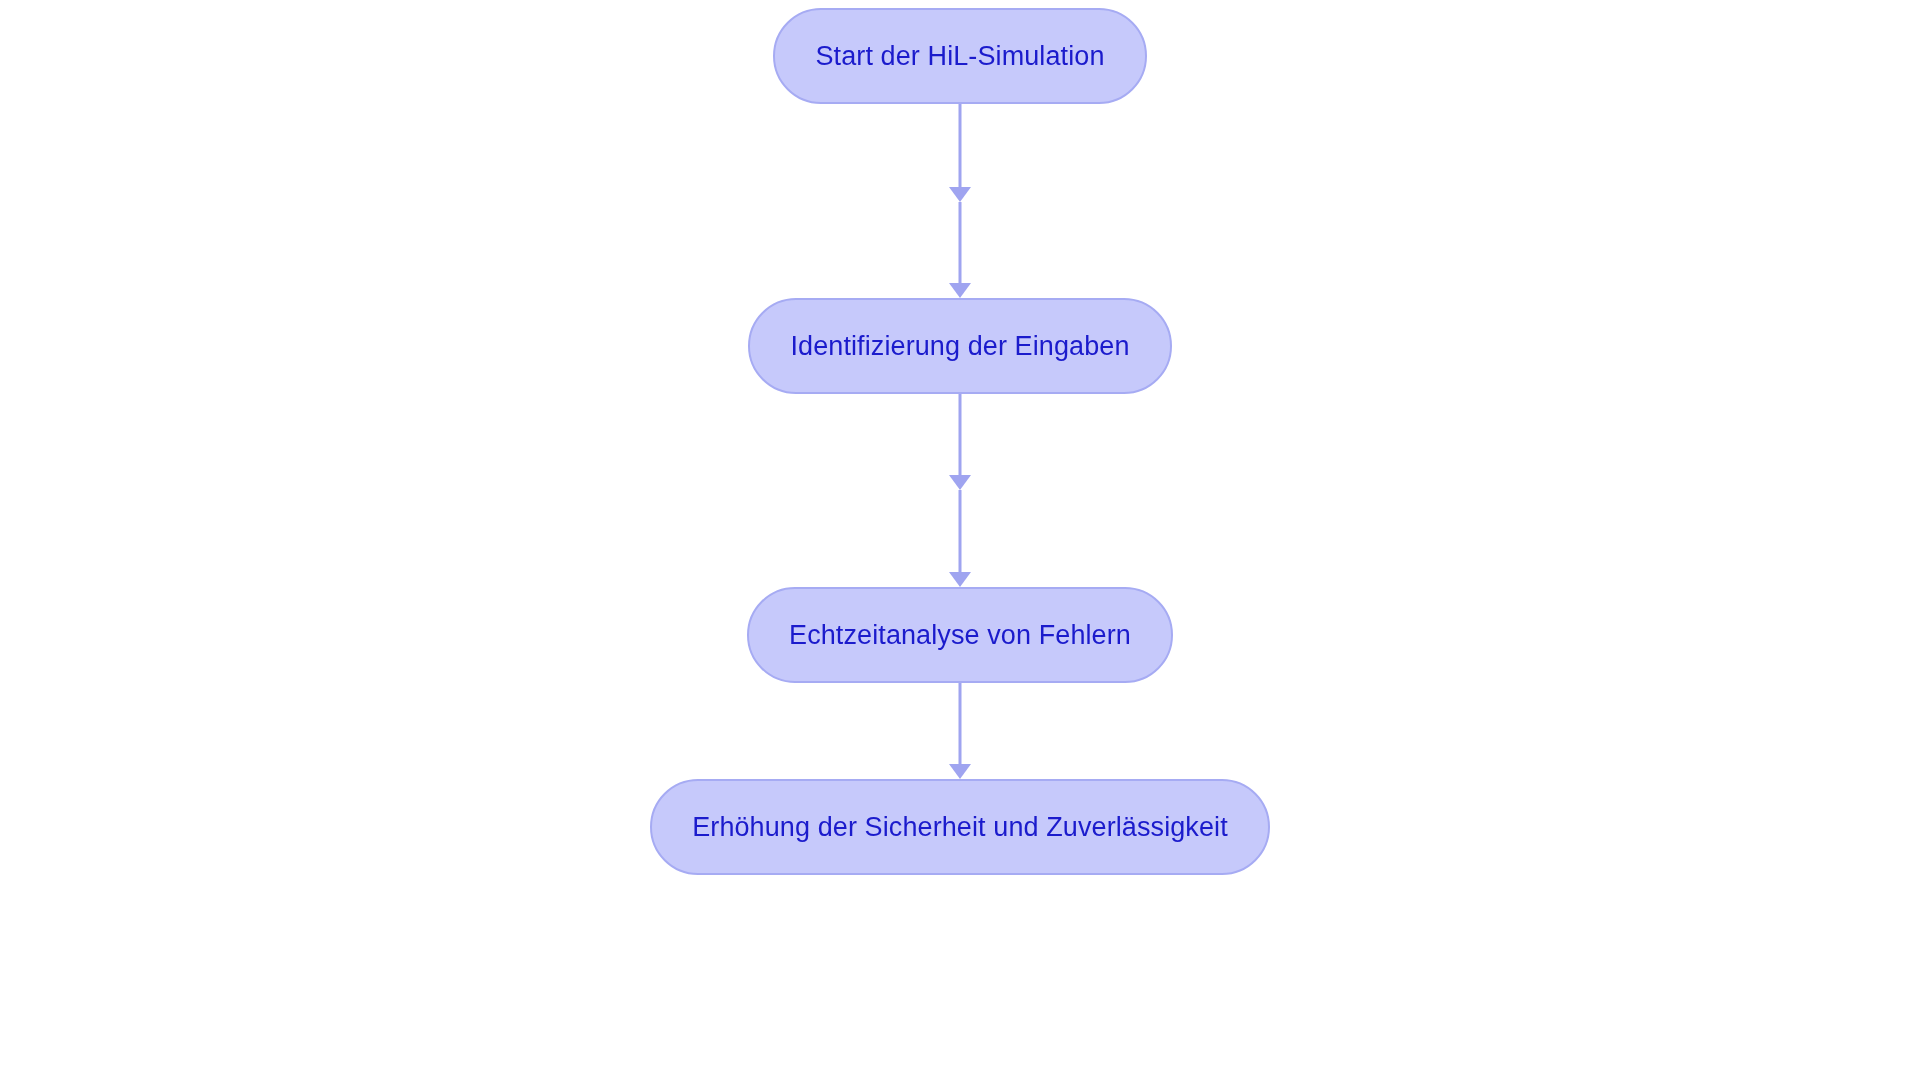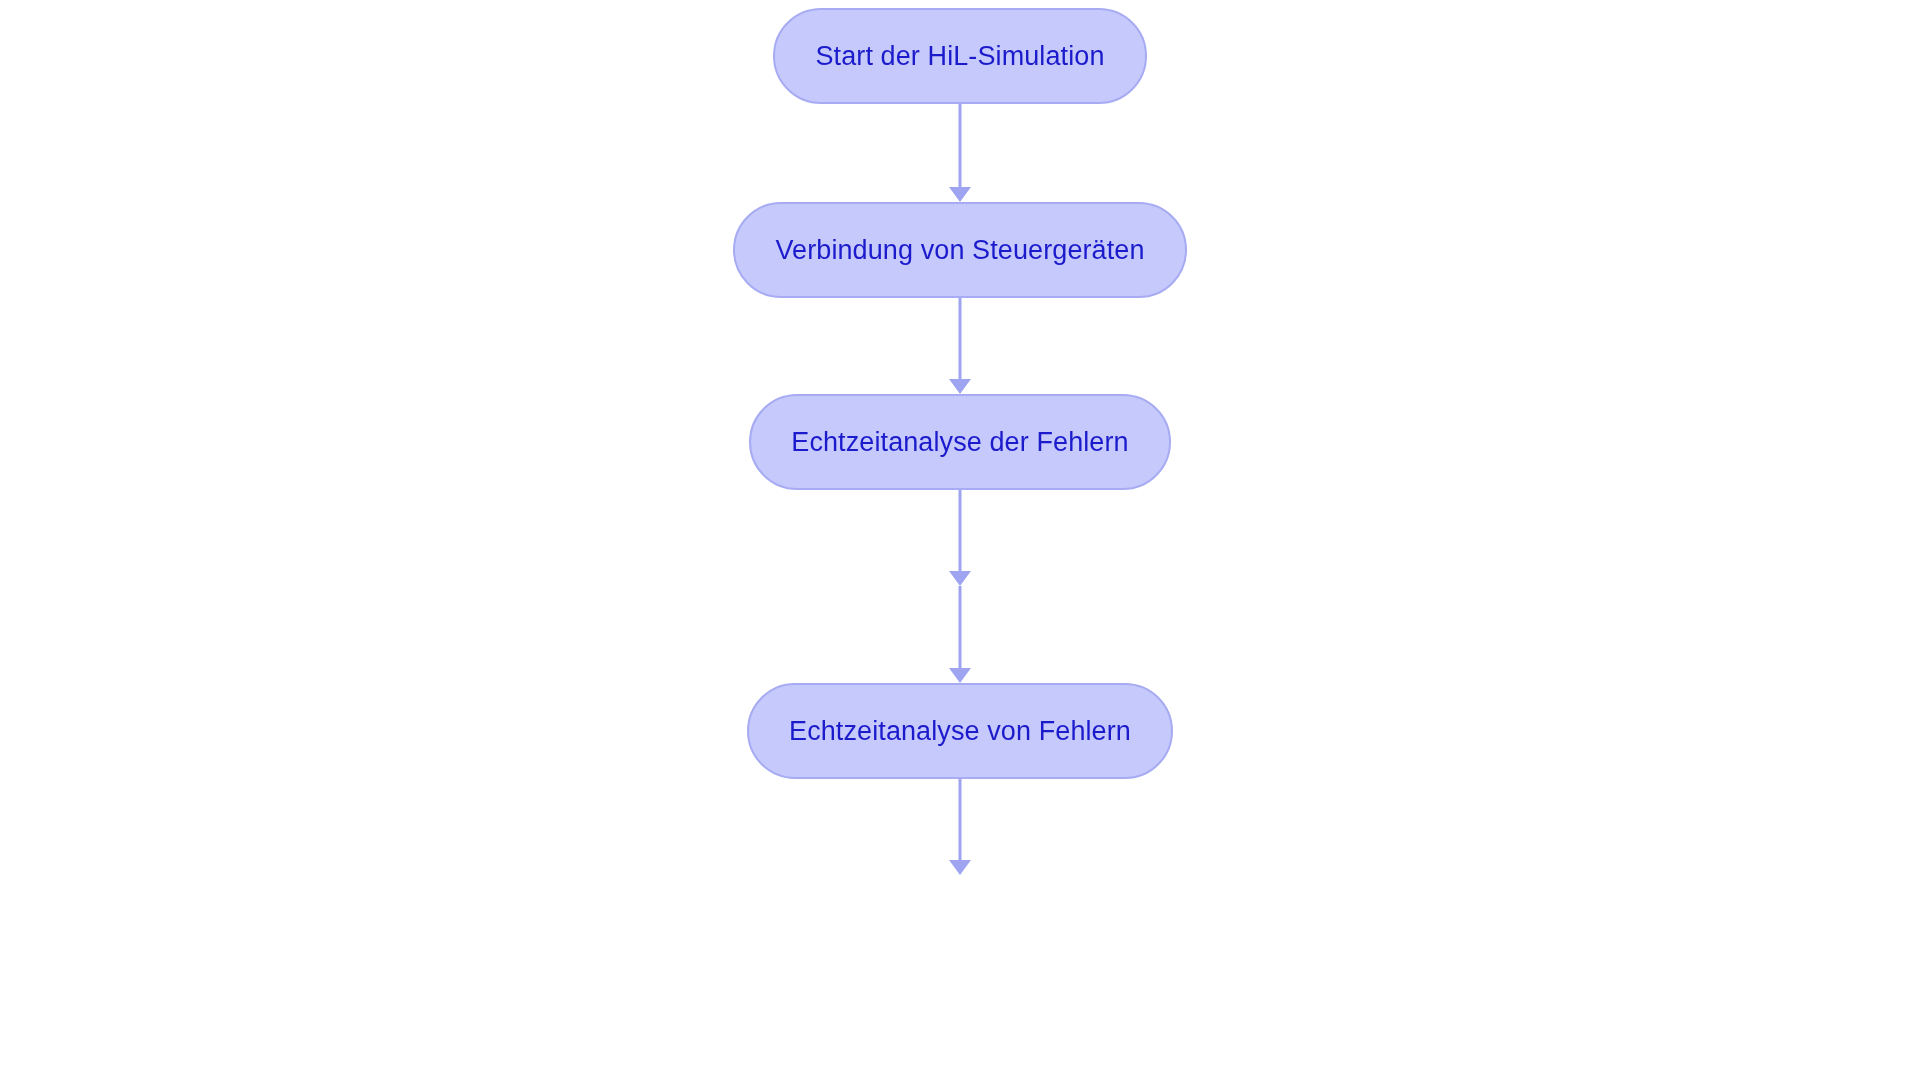--- a/index.html
+++ b/index.html
@@ -99,31 +99,28 @@
 
     <div class="node n0">
       <span>Start der HiL-Simulation</span>
     </div>
 
     <div class="connector c0">
       <span class="stem"></span>
       <span class="head"></span>
     </div>
 
-    <div class="node n1">
-      <span>Verbindung von Steuergeräten</span>
-    </div>
 
     <div class="connector c1">
       <span class="stem"></span>
       <span class="head"></span>
     </div>
 
     <div class="node n2">
-      <span>Echtzeitanalyse der Fehlern</span>
+      <span>Identifizierung der Eingaben</span>
     </div>
 
     <div class="connector c2">
       <span class="stem"></span>
       <span class="head"></span>
     </div>
 
 
     <div class="connector c3">
       <span class="stem"></span>
@@ -132,15 +129,18 @@
 
     <div class="node n4">
       <span>Echtzeitanalyse von Fehlern</span>
     </div>
 
     <div class="connector c4">
       <span class="stem"></span>
       <span class="head"></span>
     </div>
 
+    <div class="node n5">
+      <span>Erhöhung der Sicherheit und Zuverlässigkeit</span>
+    </div>
 
   </div>
 </div>
 
 </body></html>

